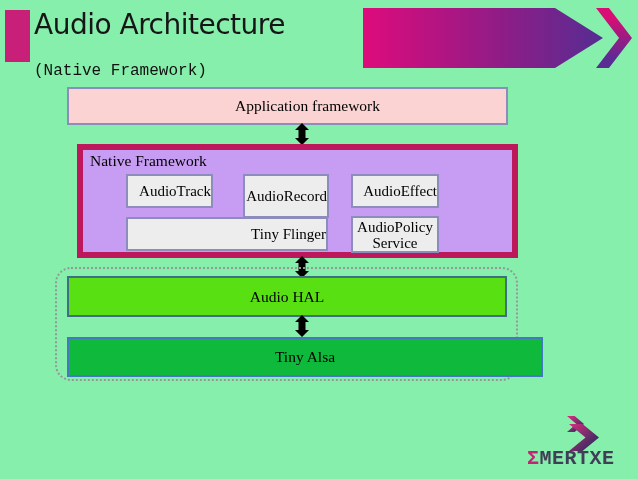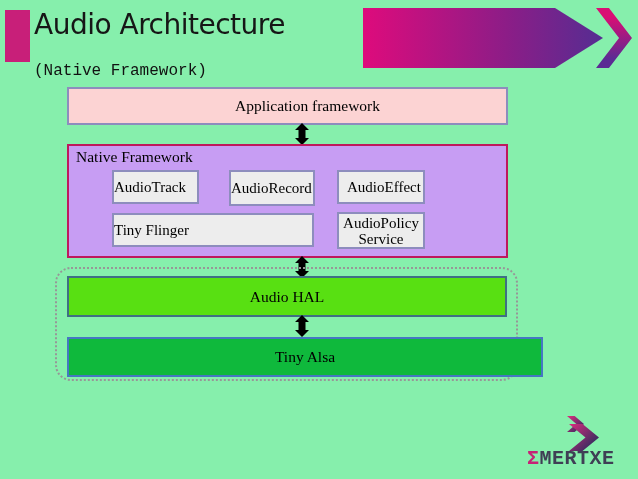--- a/index.html
+++ b/index.html
@@ -24,27 +24,27 @@
   }
   .banner-chevron{
     position:absolute;left:596px;top:8px;width:36px;height:60px;
     background:linear-gradient(180deg,#d90e74 15%,#5b2b94 85%);
     clip-path:polygon(0 0,36% 0,100% 50%,36% 100%,0 100%,64% 50%);
   }
   
   .box{position:absolute;box-sizing:border-box;display:flex;align-items:center;justify-content:center;
        text-align:center;color:#000;font-size:15.5px;}
   .app-box{left:67px;top:87px;width:441px;height:38px;background:#fcd3d3;border:2px solid #8d8dbd;padding-left:40px;}
-  .native-box{left:67px;top:144px;width:441px;height:114px;background:#c79df3;border:2px solid #be185d;}
+  .native-box{left:77px;top:144px;width:441px;height:114px;background:#c79df3;border:6px solid #be185d;}
   .native-label{position:absolute;left:7px;top:2px;font-size:15.5px;color:#000;}
   .inner-box{position:absolute;box-sizing:border-box;background:#ededed;border:2px solid #8d8dbd;
-       display:flex;align-items:center;justify-content:flex-start;text-align:center;
+       display:flex;align-items:center;justify-content:flex-end;text-align:center;
        color:#000;font-size:15px;line-height:16px;}
   .track-box{left:43px;top:24px;width:87px;height:34px;}
-  .record-box{left:160px;top:24px;width:86px;height:36px;}
+  .record-box{left:160px;top:24px;width:86px;height:44px;}
   .effect-box{left:268px;top:24px;width:88px;height:34px;padding-left:8px;}
   .flinger-box{left:43px;top:67px;width:202px;height:34px;}
   .policy-box{left:268px;top:66px;width:88px;height:37px;padding:0 2px;}
   .dotted-wrap{
     position:absolute;left:55px;top:267px;width:463px;height:114px;box-sizing:border-box;
     border:2px dotted #979797;border-radius:16px;
   }
   .hal-box{left:67px;top:276px;width:440px;height:41px;background:#58e012;border:2px solid #3f6f85;}
   .alsa-box{left:67px;top:337px;width:476px;height:40px;background:#0fb93c;border:2px solid #4577c2;}
   

